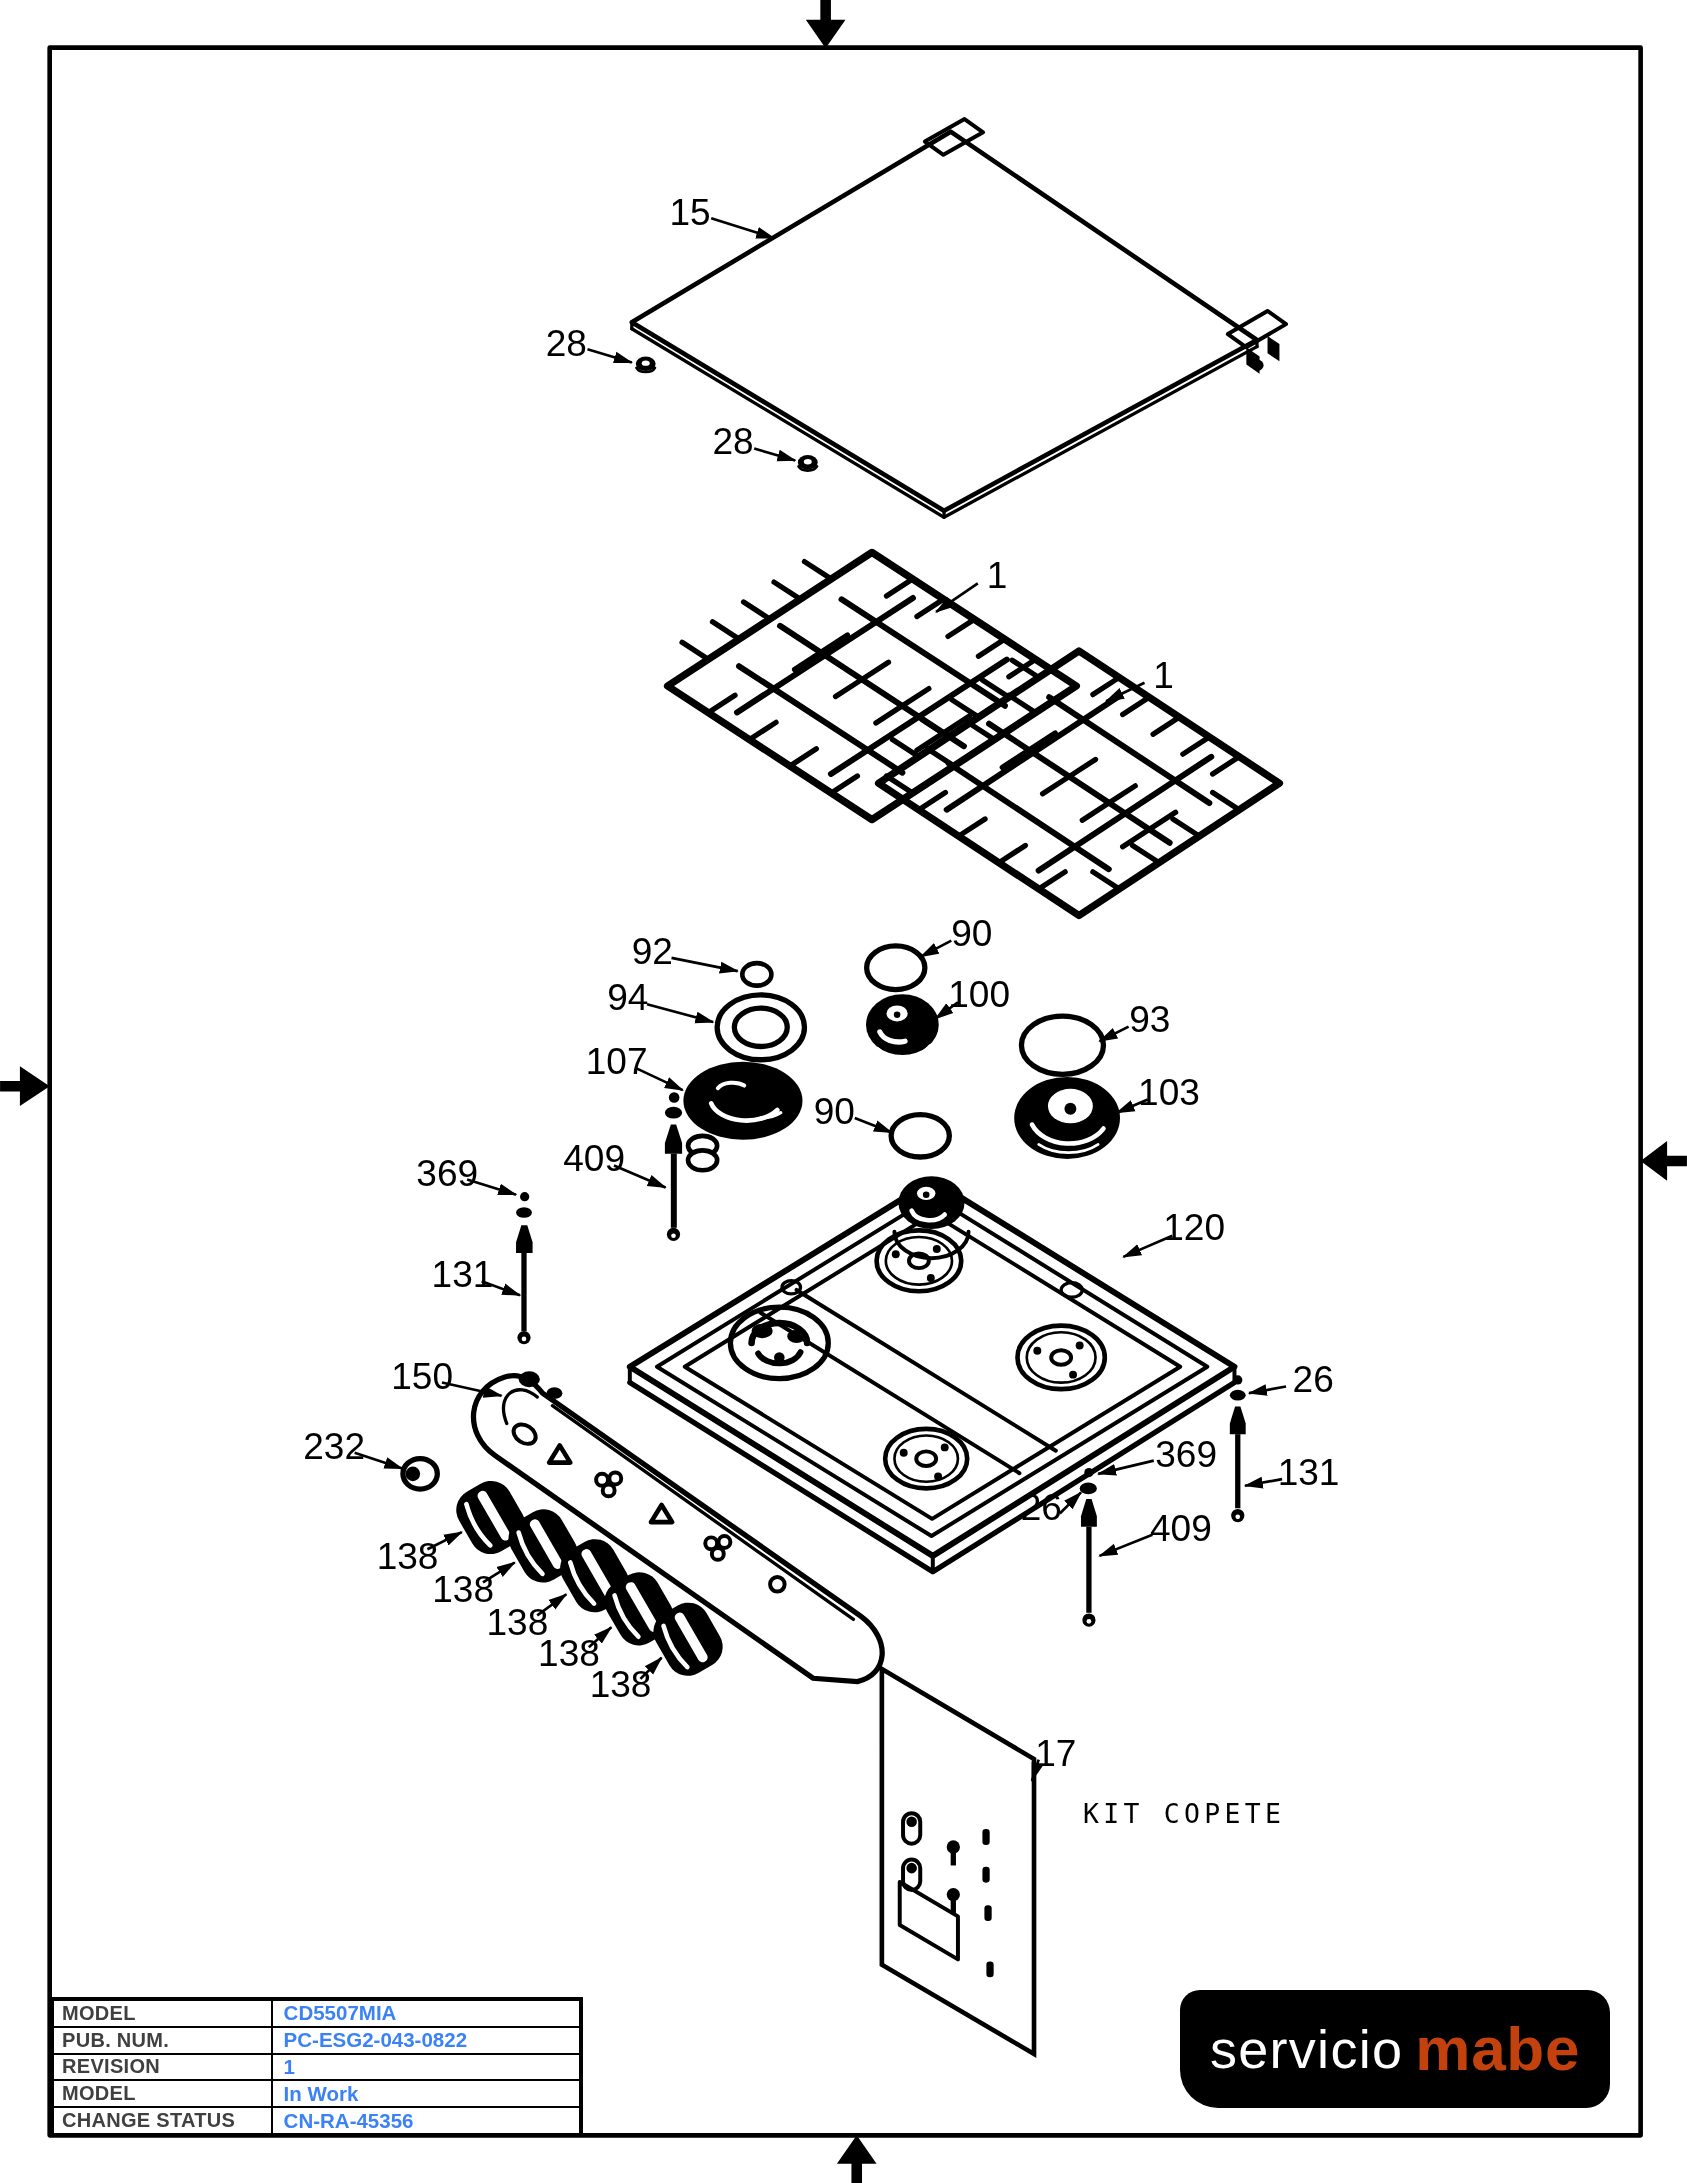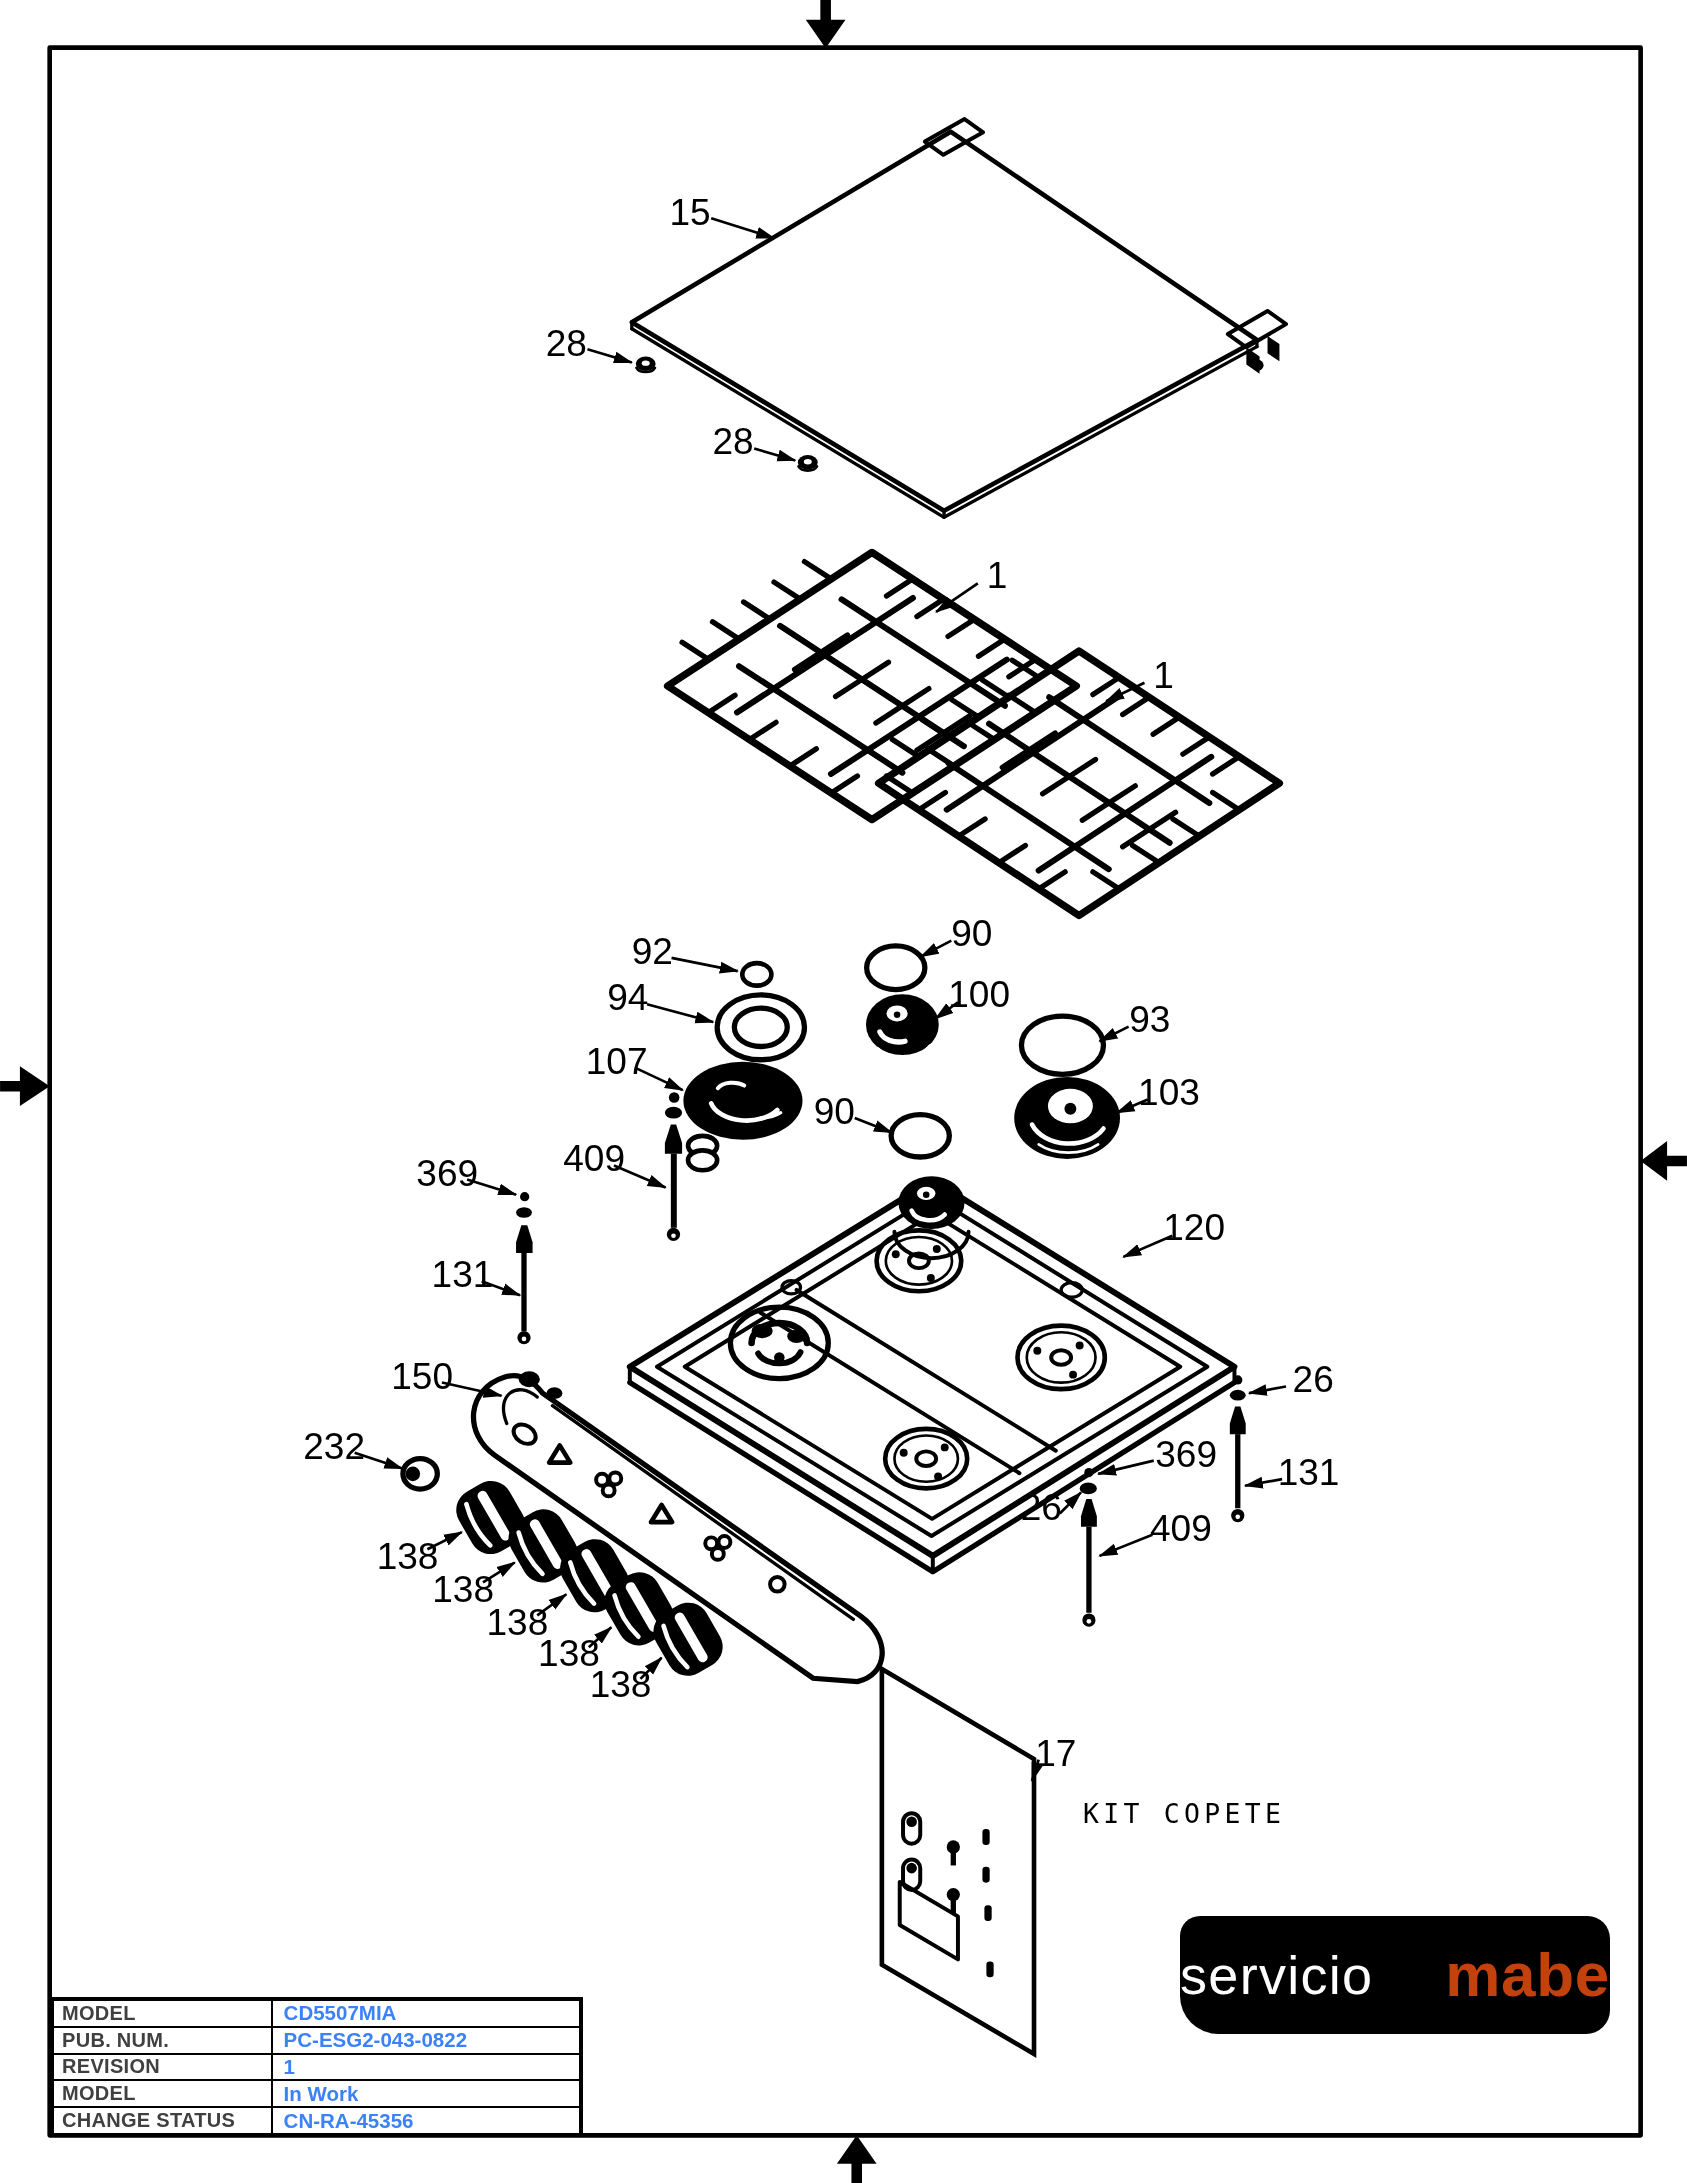--- a/index.html
+++ b/index.html
@@ -21,22 +21,22 @@
   .tb{position:absolute;left:50px;top:1997px;width:533px;height:140px;
       border:4.6px solid #000;box-sizing:border-box;display:flex;flex-direction:column;background:#fff;}
   .tb-row{flex:1;display:flex;border-top:2.6px solid #000;}
   .tb-row:first-child{border-top:none;}
   .tb-label{width:209px;border-right:2.6px solid #000;display:flex;align-items:center;
             padding-left:8px;font-size:20px;font-weight:bold;color:#404040;letter-spacing:0.3px;}
   .tb-value{flex:1;display:flex;align-items:center;padding-left:10.6px;font-size:20.5px;
             font-weight:bold;color:#3b82f6;}
 
   
-  .logo{position:absolute;left:1180px;top:1916px;width:430px;height:118px;background:#000;
-        border-radius:20px 22.5px 24px 38px;display:flex;align-items:center;justify-content:space-between;gap:12px;}
+  .logo{position:absolute;left:1180px;top:1990px;width:430px;height:118px;background:#000;
+        border-radius:20px 22.5px 24px 38px;display:flex;align-items:center;justify-content:center;gap:12px;}
   .logo .s{color:#fff;font-size:54px;font-weight:300;letter-spacing:1.3px;line-height:1;}
   .logo .m{color:#c2410c;font-size:62px;font-weight:bold;letter-spacing:0.7px;line-height:1;}
 </style>
 </head>
 <body>
 
 <div class="page">
 
 <svg width="1687" height="2183" viewBox="0 0 2550 3300">
   <defs>

